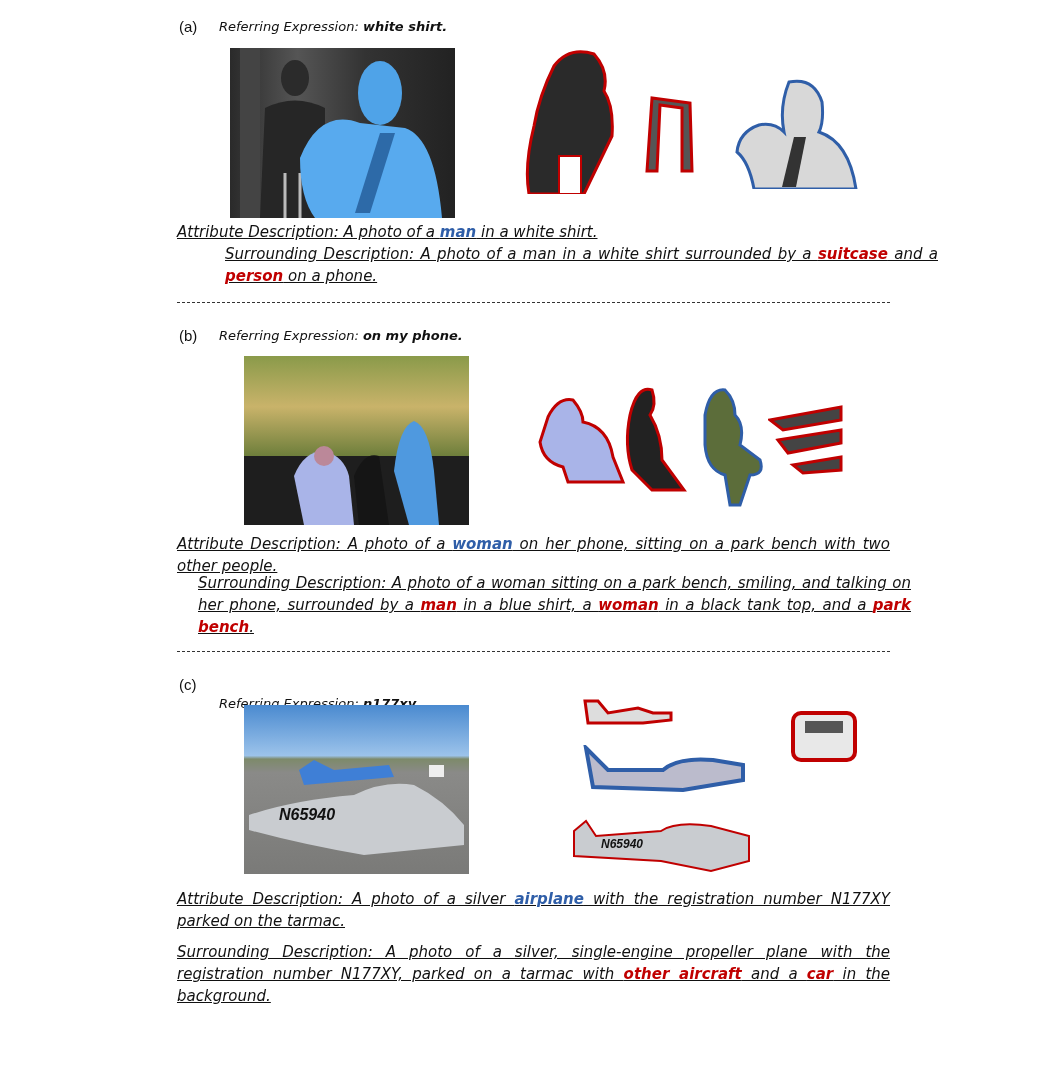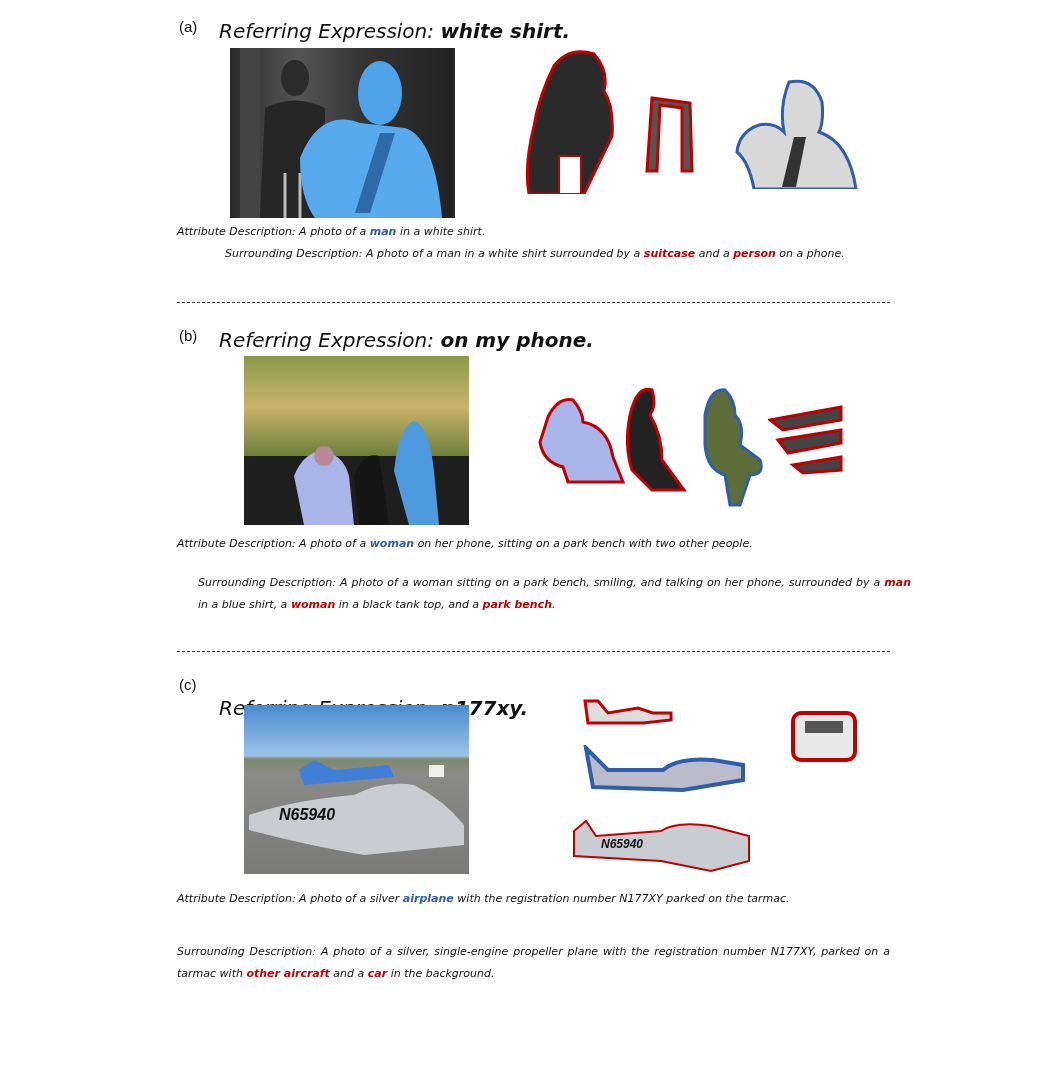--- a/index.html
+++ b/index.html
@@ -1,22 +1,22 @@
 <!DOCTYPE html>
 <html><head>
 <meta charset="utf-8">
 <style>
   html, body { margin:0; padding:0; background:#ffffff; }
   body { width:1051px; height:1070px; position:relative; overflow:hidden;
          font-family:"DejaVu Sans", sans-serif; color:#111; }
   .panel-label { position:absolute; font-family:"Liberation Sans", sans-serif; font-size:15px; color:#111; }
-  .ref { position:absolute; font-style:italic; font-size:20px; }
+  .ref { position:absolute; font-style:italic; font-size:13px; }
   .ref b { font-weight:bold; }
-  .desc { position:absolute; left:177px; width:713px; font-style:italic; font-size:11px;
-          line-height:22px; text-align:justify; color:#111; }
+  .desc { position:absolute; left:177px; width:713px; font-style:italic; font-size:15px;
+          line-height:22px; text-align:justify; color:#111;text-decoration:underline; }
   .blue { color:#2f5ea8; font-weight:bold; }
   .red { color:#c00000; font-weight:bold; }
   .sep { position:absolute; left:177px; width:713px; border-top:1.5px dashed #333; height:0; }
   .photo { position:absolute; overflow:hidden; }
   .cut { position:absolute; }
 </style>
 </head>
 <body>
 
 <div class="panel-label" style="left:179px;top:18px;">(a)</div>

